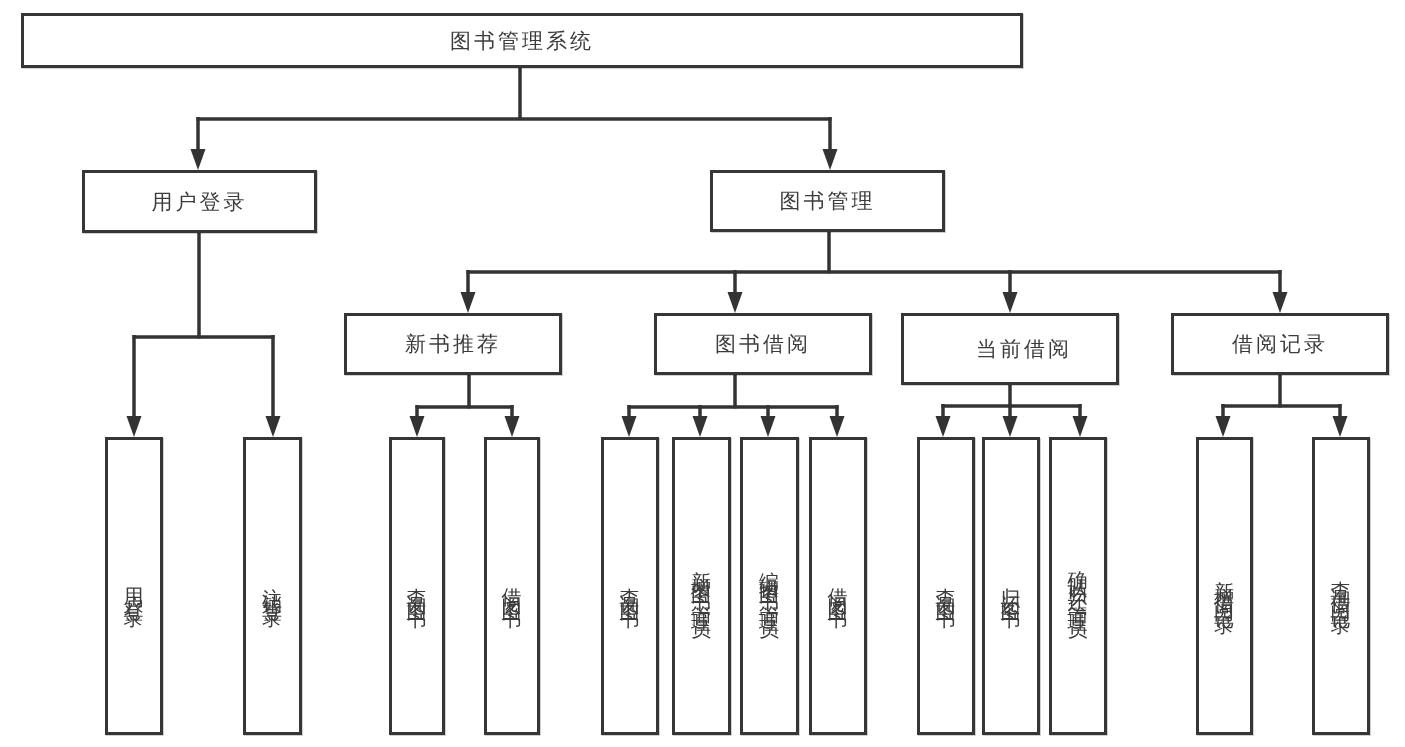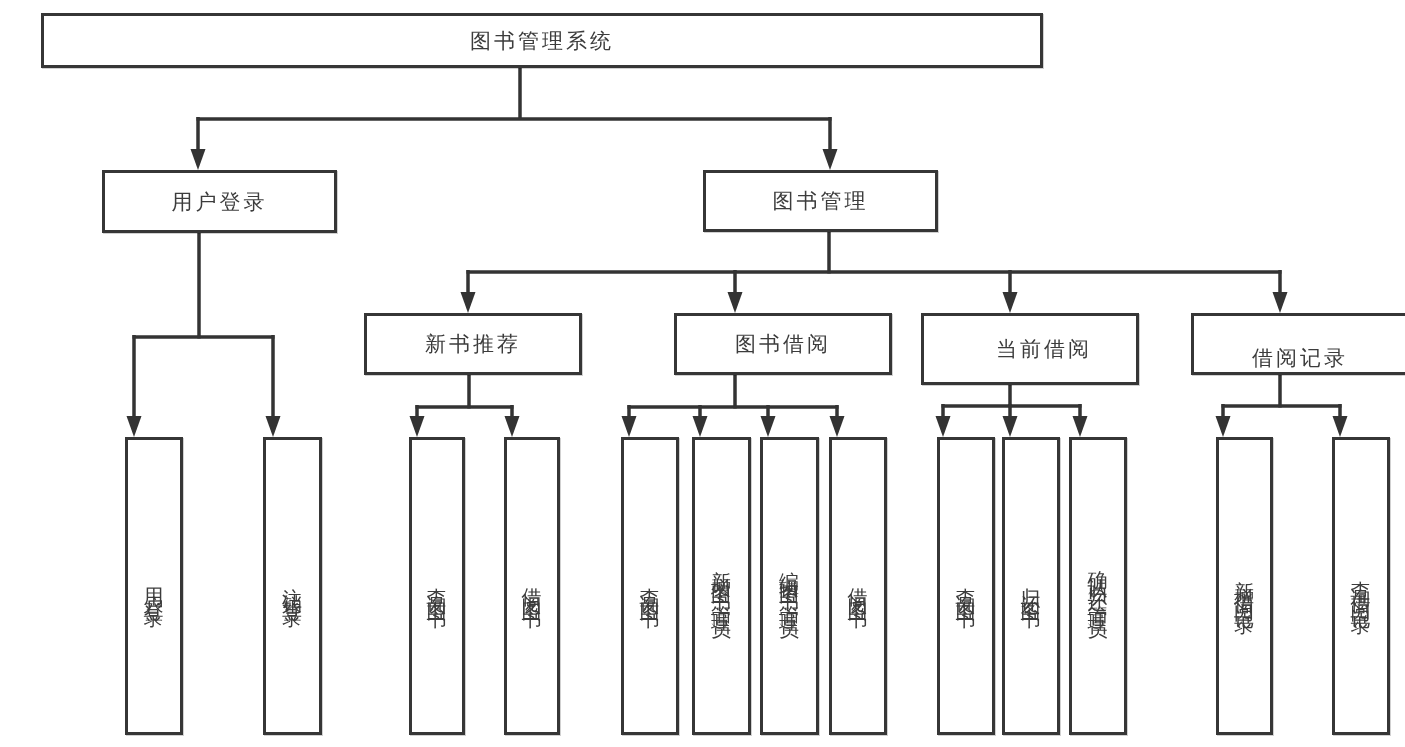--- a/index.html
+++ b/index.html
@@ -15,21 +15,20 @@
     position:absolute;
     box-sizing:border-box;
     border:3px solid #363636;
     background:#ffffff;
     display:flex;align-items:center;justify-content:center;
     color:#3c3c3c;
     font-size:21px;
     letter-spacing:3px;
     box-shadow:1px 1px 0 rgba(0,0,0,0.18);
     z-index:2;
-    margin-left:20px;
   }
   .leaf{font-size:20px;}
   .leaf .vtext{
     writing-mode:vertical-rl;
     text-orientation:mixed;
     letter-spacing:7px;
     line-height:1;
     white-space:nowrap;
   }
   .watermark{
@@ -113,34 +112,34 @@
     </g>
   </svg>
 
   <div class="node" style="left:21px;top:13px;width:1002px;height:55px;">
     <span>图书管理系统</span>
   </div>
 
   <div class="node" style="left:82px;top:170px;width:235px;height:63px;">
     <span>用户登录</span>
   </div>
-  <div class="node" style="left:683px;top:170px;width:235px;height:62px;">
+  <div class="node" style="left:710px;top:170px;width:235px;height:62px;">
     <span>图书管理</span>
   </div>
 
   <div class="node" style="left:344px;top:313px;width:218px;height:62px;">
     <span>新书推荐</span>
   </div>
   <div class="node" style="left:654px;top:313px;width:218px;height:62px;">
     <span>图书借阅</span>
   </div>
   <div class="node" style="left:901px;top:313px;width:218px;height:72px;padding-left:28px;">
     <span>当前借阅</span>
   </div>
-  <div class="node" style="left:1171px;top:313px;width:218px;height:62px;align-items:flex-end;">
+  <div class="node" style="left:1171px;top:313px;width:218px;height:62px;">
     <span>借阅记录</span>
   </div>
 
   <div class="node leaf" style="left:105px;top:437px;width:58px;height:298px;">
     <span class="vtext">用户登录</span>
   </div>
   <div class="node leaf" style="left:243px;top:437px;width:59px;height:298px;">
     <span class="vtext">注销登录</span>
   </div>
 

